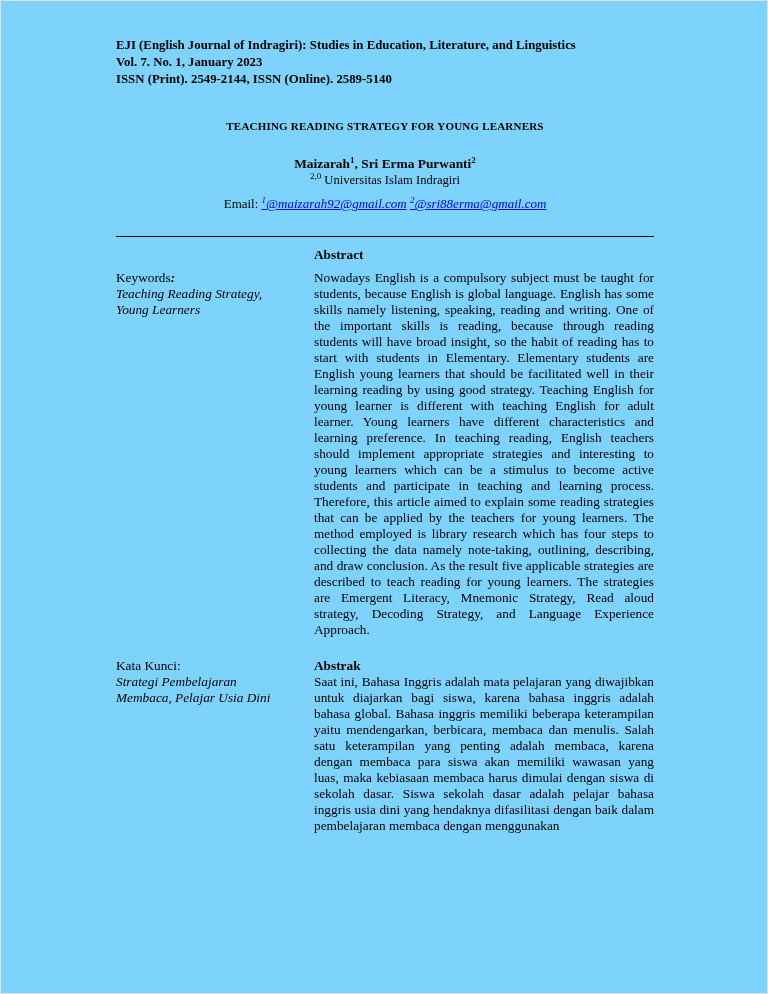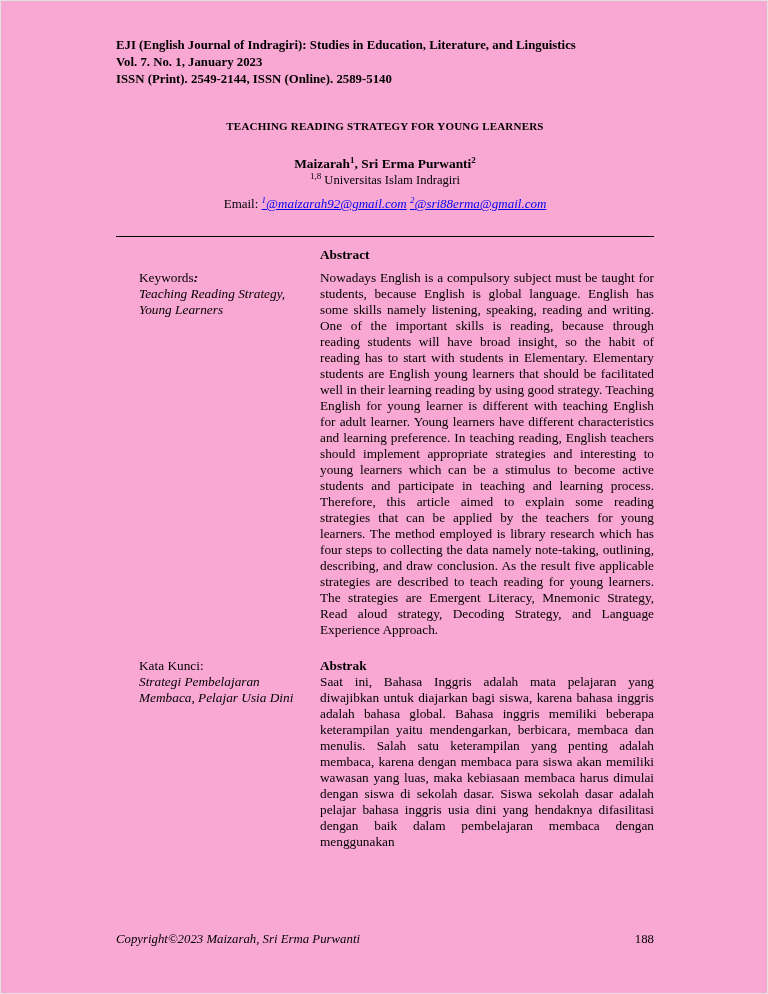--- a/index.html
+++ b/index.html
@@ -5,42 +5,41 @@
   * { margin: 0; padding: 0; box-sizing: border-box; }
   html, body { background: #ffffff; }
   body {
     width: 768px; height: 994px;
     font-family: "Liberation Serif", "DejaVu Serif", serif;
     color: #000;
   }
   .page {
     width: 768px; height: 994px;
     padding: 36px 113px 46px 115px;
-    background: #f9a8d4;
+    background: #7dd3fc;
     border: 1px solid #e2e2e2;
     display: flex; flex-direction: column;
   }
   .journal-header { font-weight: bold; font-size: 12.8px; line-height: 17px; }
   .hline { white-space: nowrap; }
   .link { color: #0000EE; text-decoration: underline; cursor: pointer; }
   .journal-header .link { font-weight: normal; font-style: italic; }
   .title { text-align: center; font-weight: bold; font-size: 11px; margin-top: 32px; letter-spacing: 0.2px; }
   .authors { text-align: center; font-weight: bold; font-size: 13.4px; margin-top: 24px; }
   sup { font-size: 9px; vertical-align: super; line-height: 0; }
   .affiliation { text-align: center; font-size: 12.6px; margin-top: 1px; }
   .email-line { text-align: center; font-size: 13px; margin-top: 8px; }
   .email-line .link { font-style: italic; }
   .rule { border-top: 1.5px solid #000; margin-top: 24px; }
   .abstract-grid {
     display: grid;
     grid-template-columns: 157px 1fr;
-    column-gap: 24px;
+    column-gap: 41px;
     font-size: 13.3px;
     line-height: 16px;
-    margin-left: 23px;
   }
   .abstract-grid.first { margin-top: 10px; }
   .abstract-grid.second { margin-top: 20px; }
   .abs-heading { font-weight: bold; font-size: 13.3px; }
   .first .abs-heading { margin-bottom: 7px; }
   .kw-label { font-weight: normal; }
   .kw-colon { font-style: italic; font-weight: bold; }
   .kw-text { font-style: italic; }
   .body-text { text-align: justify; }
   .footer {
@@ -58,21 +57,21 @@
   <header class="journal-header">
     <div class="hline">EJI (English Journal of Indragiri): Studies in Education, Literature, and Linguistics</div>
     <div class="hline">Vol. 7. No. 1, January 2023</div>
     <div class="hline">ISSN (Print). 2549-2144, ISSN (Online). 2589-5140</div>
   </header>
 
   <h1 class="title">TEACHING READING STRATEGY FOR YOUNG LEARNERS</h1>
 
   <div class="authors"><span>Maizarah</span><sup>1</sup><span>, </span><span>Sri Erma Purwanti</span><sup>2</sup></div>
 
-  <div class="affiliation"><sup>1,8</sup><span> Universitas Islam Indragiri</span></div>
+  <div class="affiliation"><sup>2,0</sup><span> Universitas Islam Indragiri</span></div>
 
   <div class="email-line"><span>Email: </span><a class="link"><sup>1</sup><span>@maizarah92@gmail.com</span></a>
     <a class="link"><sup>2</sup><span>@sri88erma@gmail.com</span></a></div>
 
   <div class="rule"></div>
 
   <section class="abstract-grid first">
     <div></div>
     <div class="abs-heading">Abstract</div>
     <div>
@@ -82,18 +81,14 @@
     <p class="body-text">Nowadays English is a compulsory subject must be taught for students, because English is global language. English has some skills namely listening, speaking, reading and writing. One of the important skills is reading, because through reading students will have broad insight, so the habit of reading has to start with students in Elementary. Elementary students are English young learners that should be facilitated well in their learning reading by using good strategy. Teaching English for young learner is different with teaching English for adult learner. Young learners have different characteristics and learning preference. In teaching reading, English teachers should implement appropriate strategies and interesting to young learners which can be a stimulus to become active students and participate in teaching and learning process. Therefore, this article aimed to explain some reading strategies that can be applied by the teachers for young learners. The method employed is library research which has four steps to collecting the data namely note-taking, outlining, describing, and draw conclusion. As the result five applicable strategies are described to teach reading for young learners. The strategies are Emergent Literacy, Mnemonic Strategy, Read aloud strategy, Decoding Strategy, and Language Experience Approach.</p>
   </section>
 
   <section class="abstract-grid second">
     <div class="kw-label">Kata Kunci:</div>
     <div class="abs-heading">Abstrak</div>
     <div class="kw-text">Strategi Pembelajaran Membaca, Pelajar Usia Dini</div>
     <p class="body-text">Saat ini, Bahasa Inggris adalah mata pelajaran yang diwajibkan untuk diajarkan bagi siswa, karena bahasa inggris adalah bahasa global. Bahasa inggris memiliki beberapa keterampilan yaitu mendengarkan, berbicara, membaca dan menulis. Salah satu keterampilan yang penting adalah membaca, karena dengan membaca para siswa akan memiliki wawasan yang luas, maka kebiasaan membaca harus dimulai dengan siswa di sekolah dasar. Siswa sekolah dasar adalah pelajar bahasa inggris usia dini yang hendaknya difasilitasi dengan baik dalam pembelajaran membaca dengan menggunakan</p>
   </section>
 
-  <footer class="footer">
-    <span class="copyright">Copyright©2023  Maizarah, Sri Erma Purwanti</span>
-    <span>188</span>
-  </footer>
 
 </div>
 
 </body></html>

